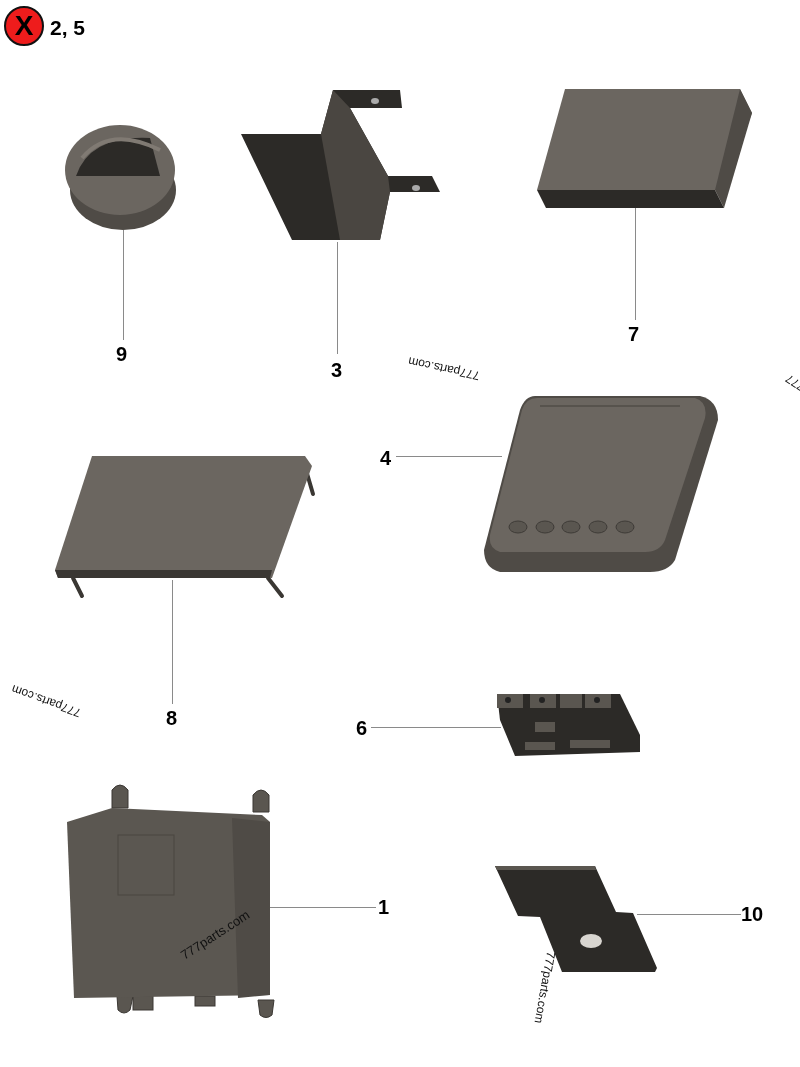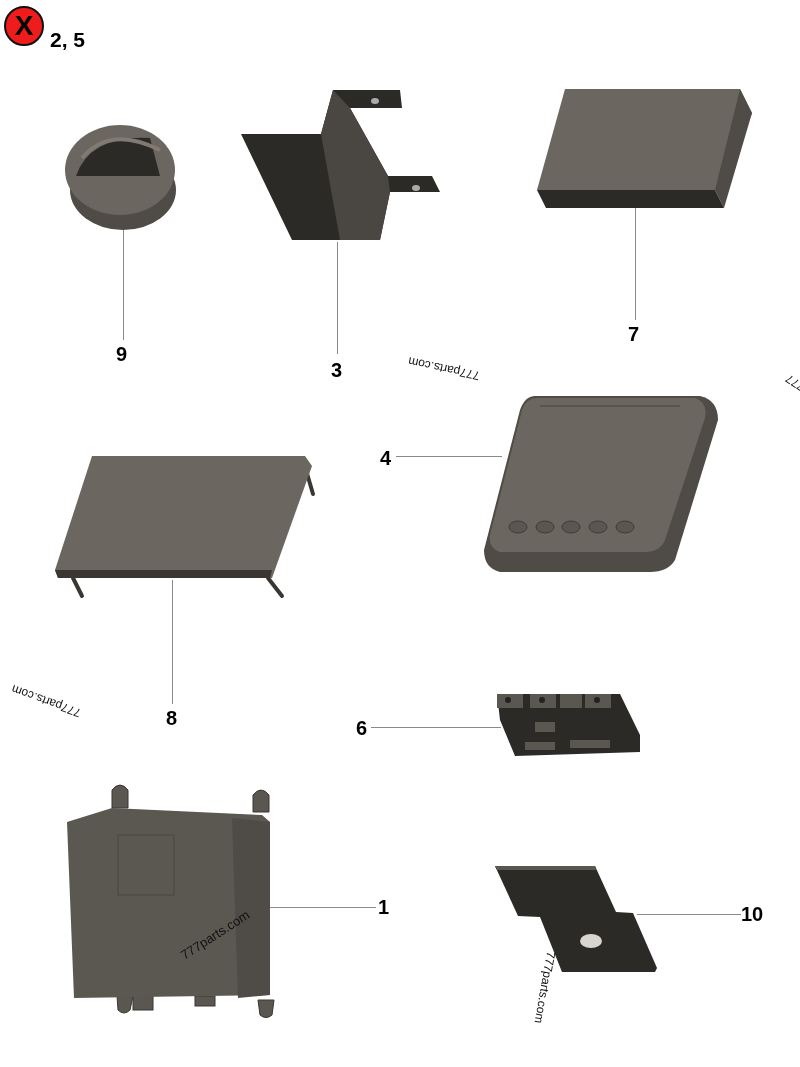--- a/index.html
+++ b/index.html
@@ -7,21 +7,21 @@
            font-family:"Liberation Sans", sans-serif; }
     .callout { position:absolute; font-weight:bold; font-size:20px; color:#000;
                font-family:"Liberation Sans", sans-serif; line-height:1; }
     .lead { position:absolute; background:#8a8a8a; }
     .wm { position:absolute; font-size:12px; color:#111; white-space:nowrap;
           font-family:"Liberation Sans", sans-serif; transform-origin:0 0; }
     .header-badge { position:absolute; left:4px; top:6px; width:40px; height:40px;
                     border-radius:50%; background:#ee1c1c; border:2px solid #111;
                     box-sizing:border-box; display:flex; align-items:center; justify-content:center;
                     font-weight:bold; font-size:28px; color:#000; }
-    .header-text { position:absolute; left:50px; top:16px; font-weight:bold; font-size:21px; color:#000;margin-top:12px; }
+    .header-text { position:absolute; left:50px; top:16px; font-weight:bold; font-size:21px; color:#000; }
     svg { position:absolute; overflow:visible; }
   </style>
 </head>
 <body>
 
 <div class="header-badge">
   <span>X</span>
 </div>
 <div class="header-text">2, 5</div>
 

